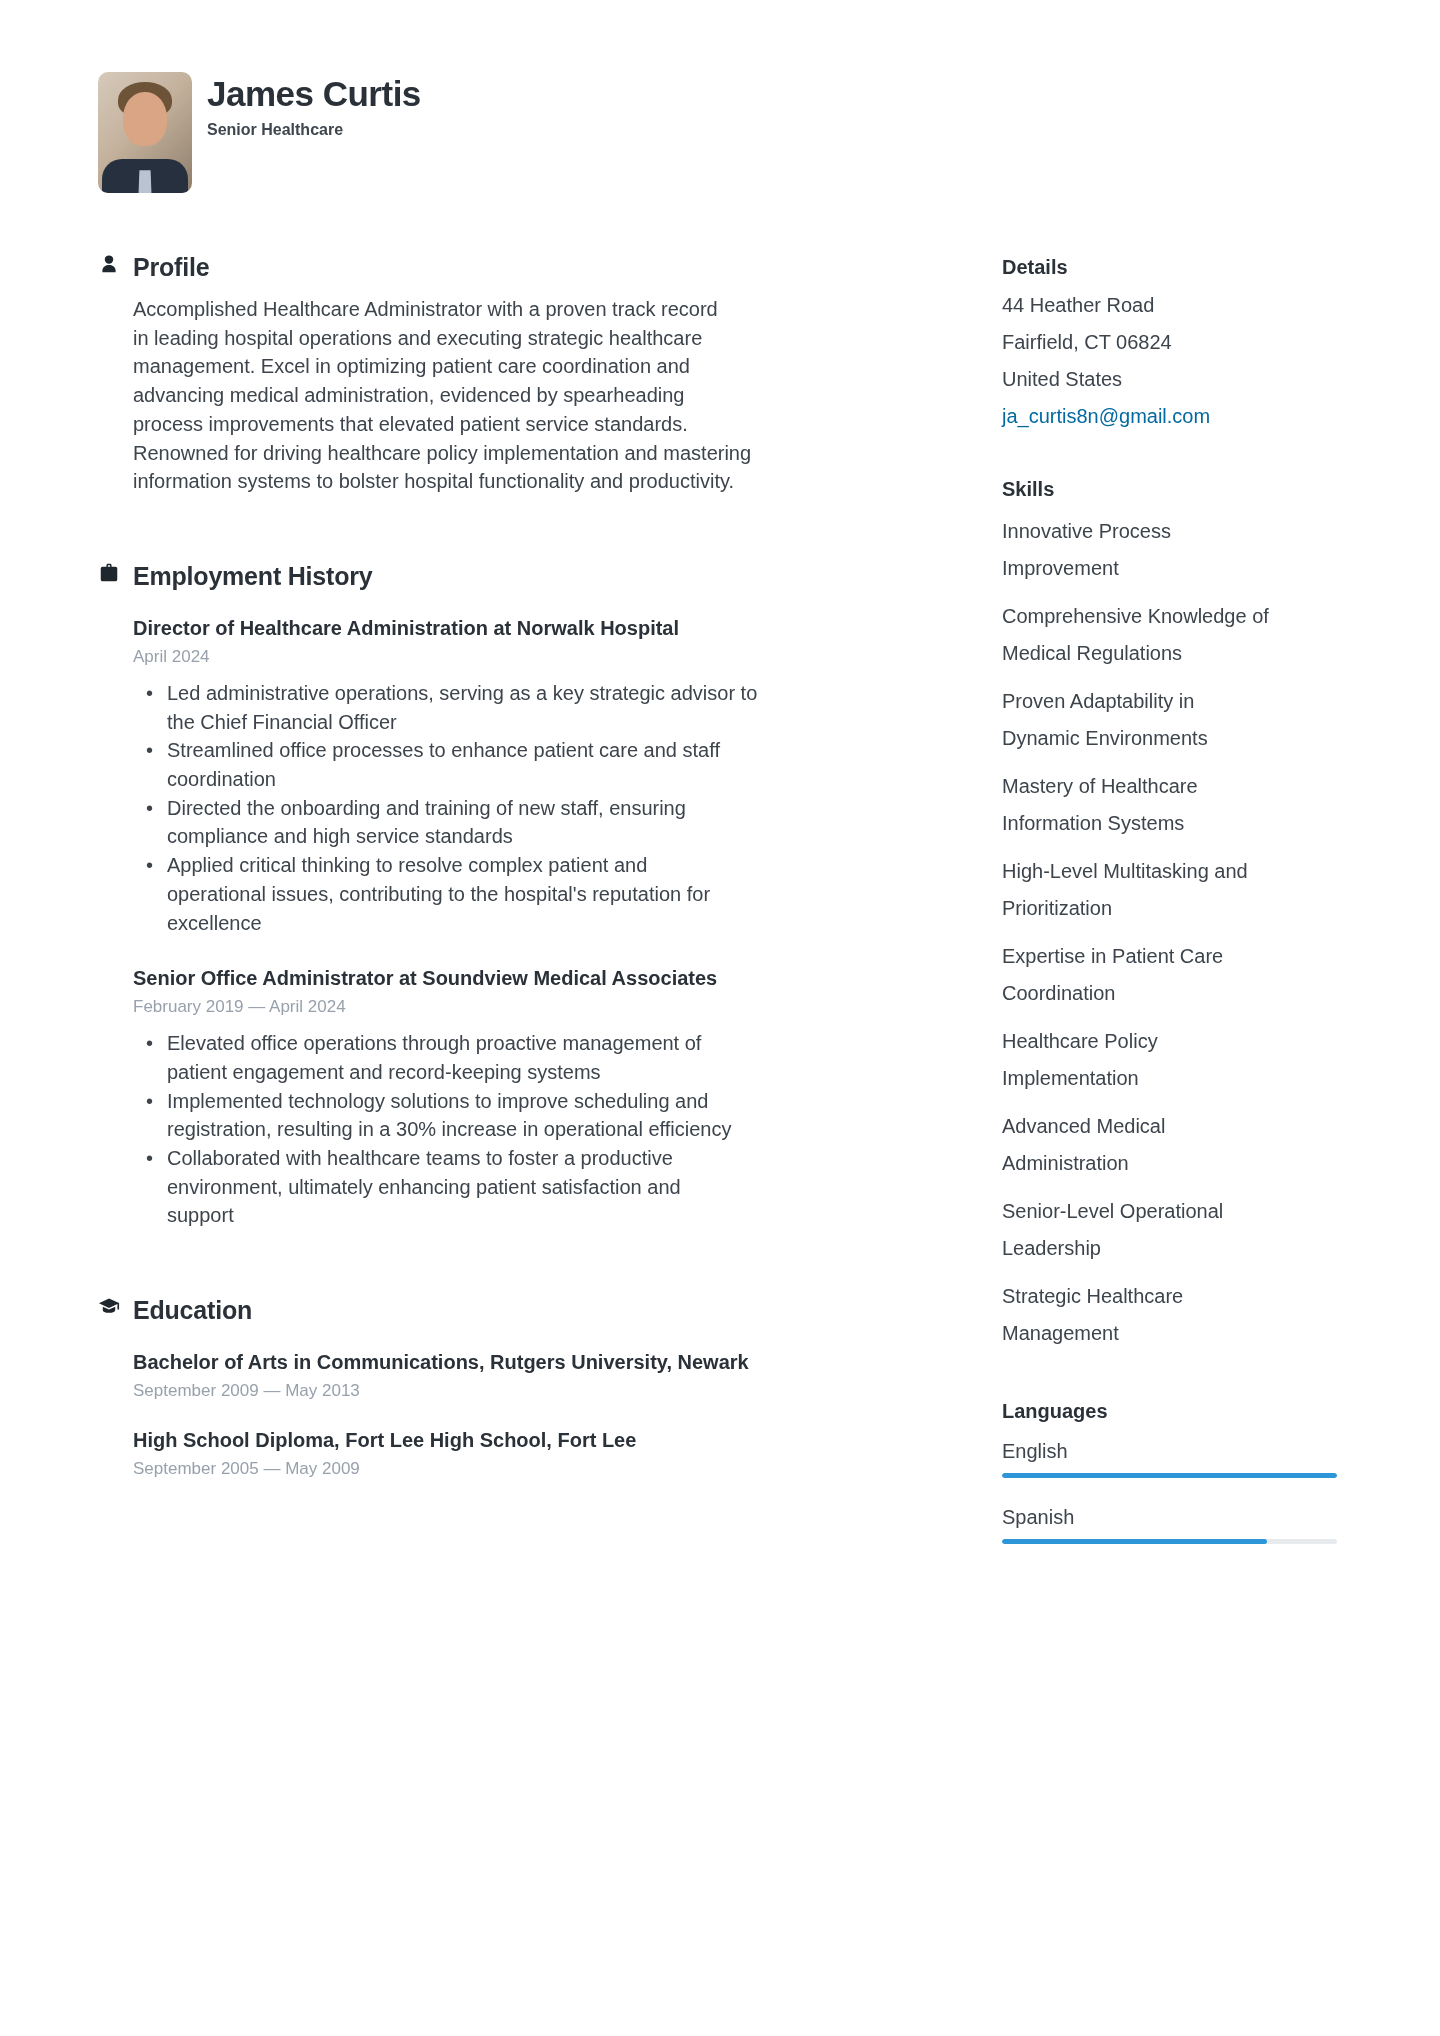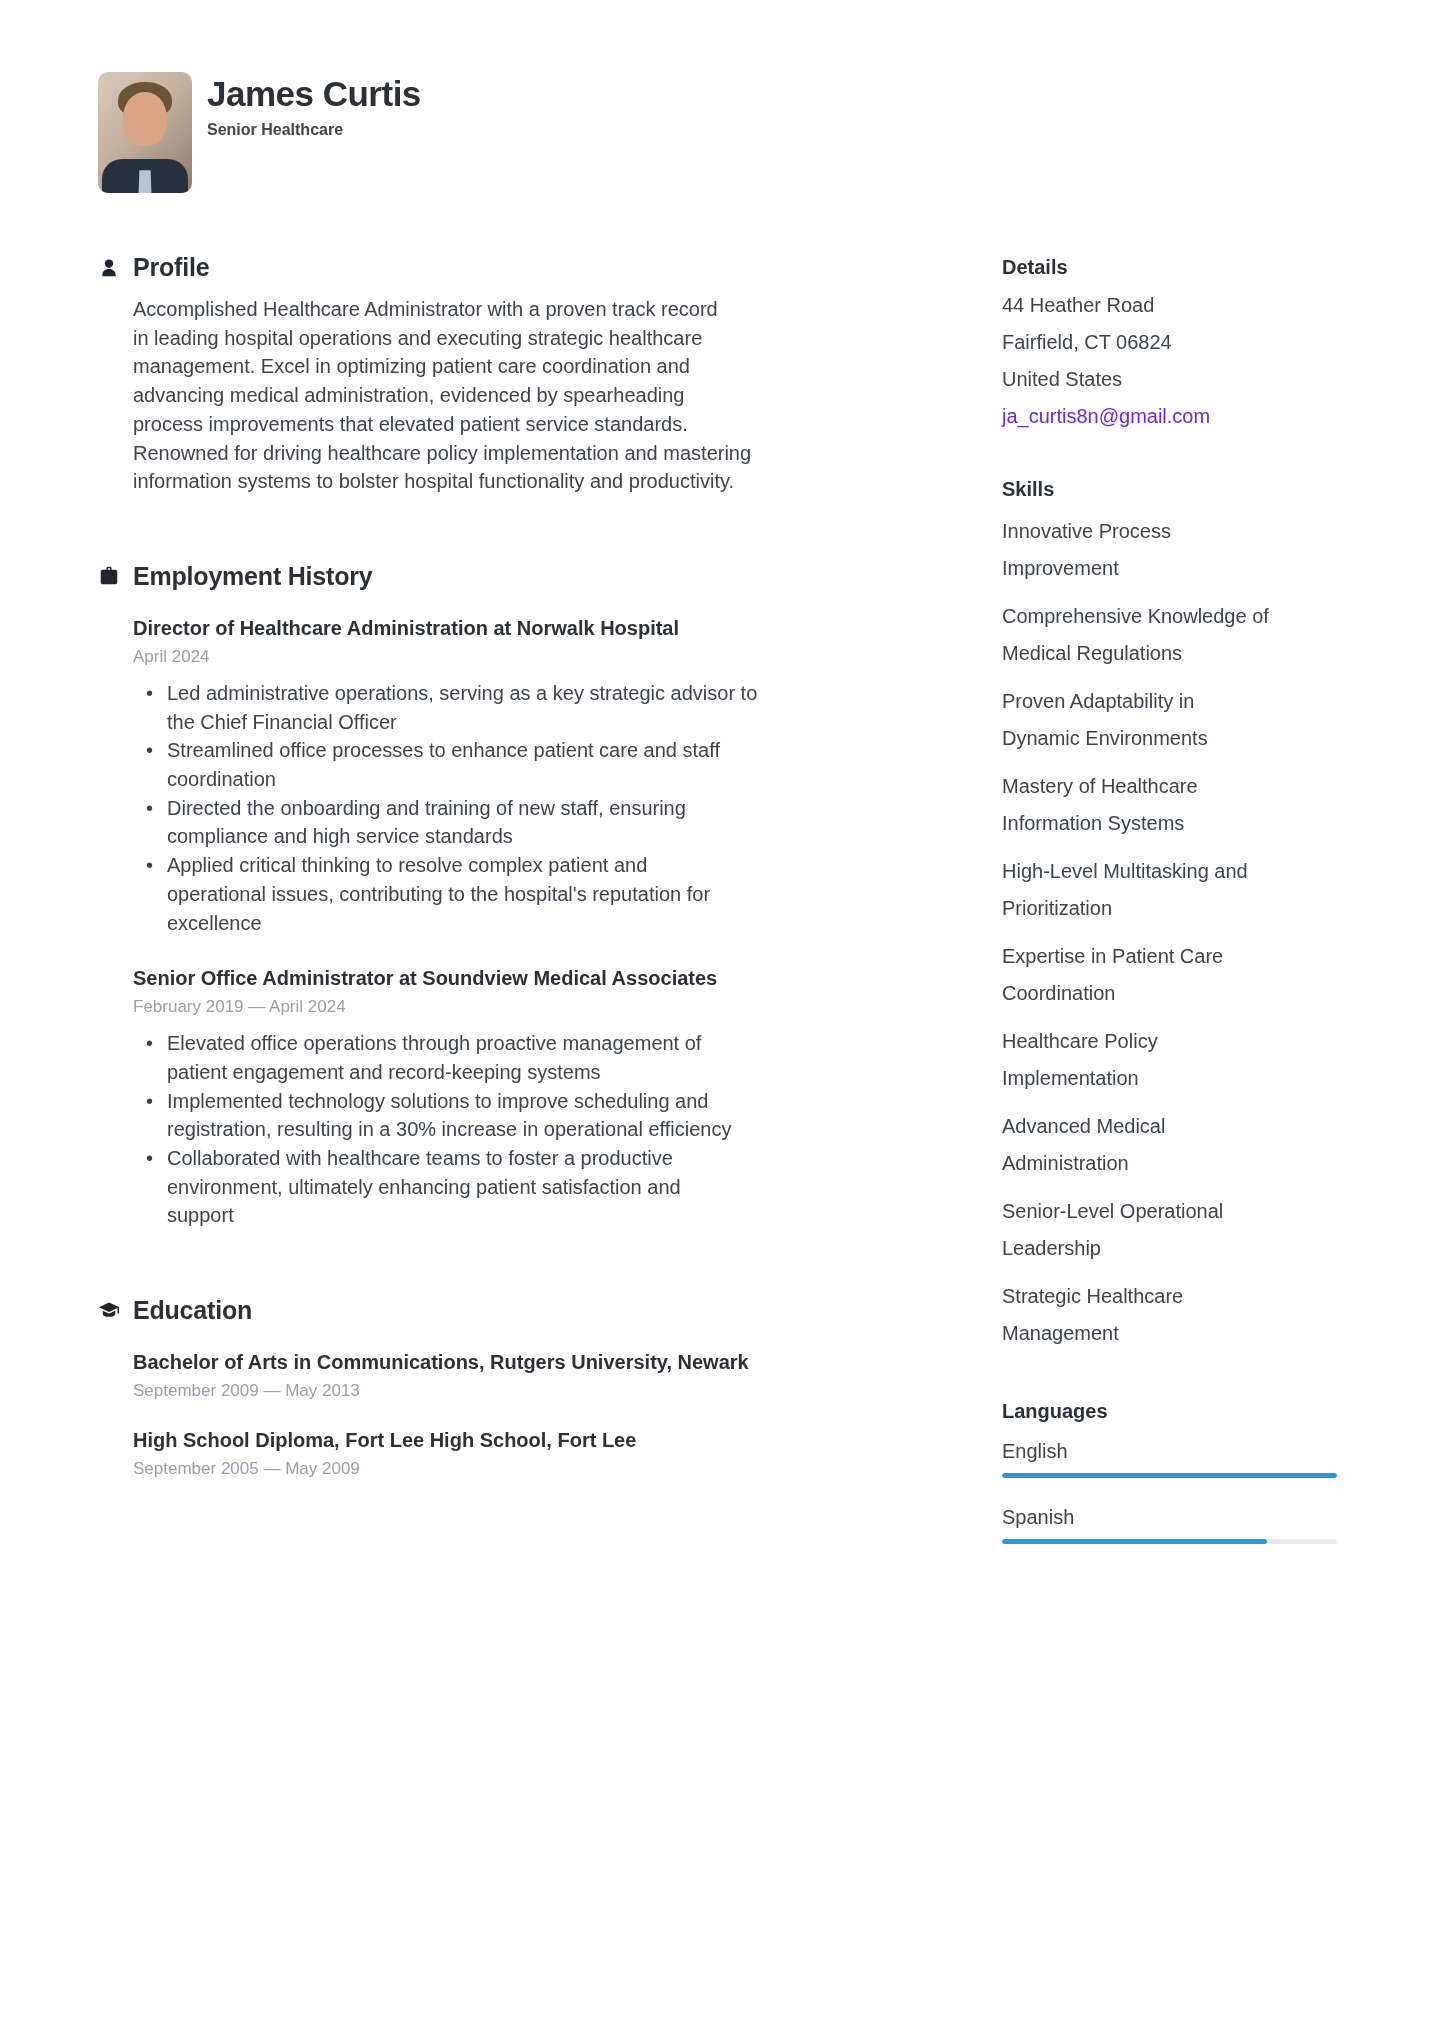--- a/index.html
+++ b/index.html
@@ -35,42 +35,42 @@
   .subtitle { margin-top:7px; font-size:16px; font-weight:600; color:#3f464e; }
 
   
   .columns { display:flex; margin-top:60px; }
   .main { width:852px; flex:0 0 852px; }
   .sidebar { margin-left:52px; width:335px; flex:0 0 335px; }
 
   
   .section { margin-top:66px; }
   .section:first-child { margin-top:0; }
-  .section-heading { display:flex; align-items:center; }
+  .section-heading { display:flex; }
   .section-heading .icon { width:22px; height:22px; flex:0 0 22px; margin-right:13px; }
   .section-heading .icon svg { width:22px; height:22px; display:block; fill:#20262e; }
   .section-heading .label { font-size:25px; font-weight:700; color:#2b3138; letter-spacing:-0.2px; }
   .section-body { margin-left:35px; }
 
   .pre { white-space:pre-line; }
   .profile-text { margin-top:13px; font-size:20px; line-height:28.7px; color:#3d444c; }
 
   .entry { margin-top:26px; }
   .entry-title { font-size:20px; font-weight:700; color:#2b3138; }
   .entry-date { margin-top:7px; font-size:17px; color:#98a1ab; }
   ul.bullets { margin-top:12px; list-style:none; }
   ul.bullets li { position:relative; padding-left:34px; font-size:20px; line-height:28.7px; color:#3d444c; }
   ul.bullets li::before { content:"\2022"; position:absolute; left:13px; top:0; color:#3d444c; }
 
   
   .side-section { }
   .side-heading { font-size:20px; font-weight:700; color:#2b3138; padding-top:3px; }
   .details-lines { margin-top:8px; }
   .details-line { font-size:20px; line-height:37px; color:#3d444c; }
-  .email-link { color:#6d28d9; text-decoration:none; cursor:pointer; }
+  .email-link { color:#0369a1; text-decoration:none; cursor:pointer; }
 
   .skills-block { margin-top:40px; }
   .skill-item { margin-top:12px; font-size:20px; line-height:36.5px; color:#3d444c; }
   .skills-list { }
 
   .languages-block { margin-top:46px; }
   .lang-item { margin-top:13px; }
   .lang-name { font-size:20px; line-height:30px; color:#3d444c; }
   .lang-bar { margin-top:7px; height:5px; border-radius:3px; background:#e8ebee; overflow:hidden; }
   .lang-fill { height:100%; border-radius:3px; background:#2e96d8; }

